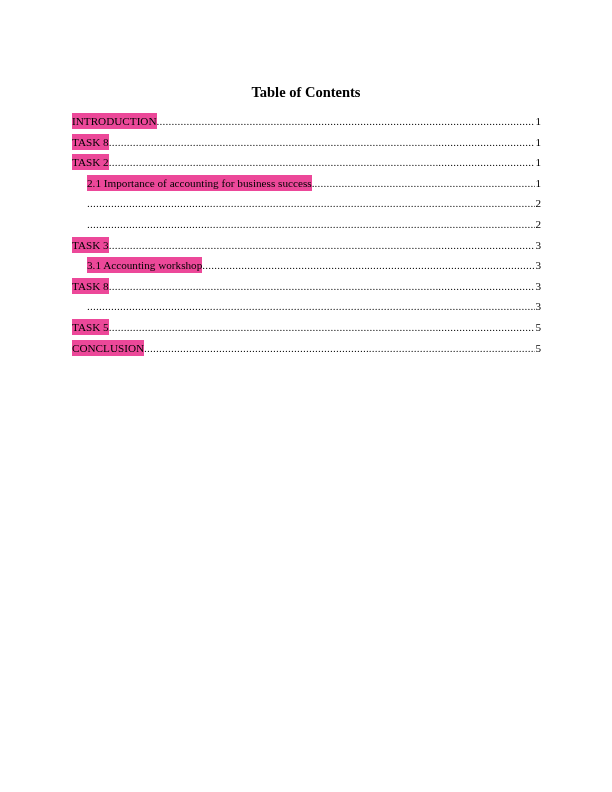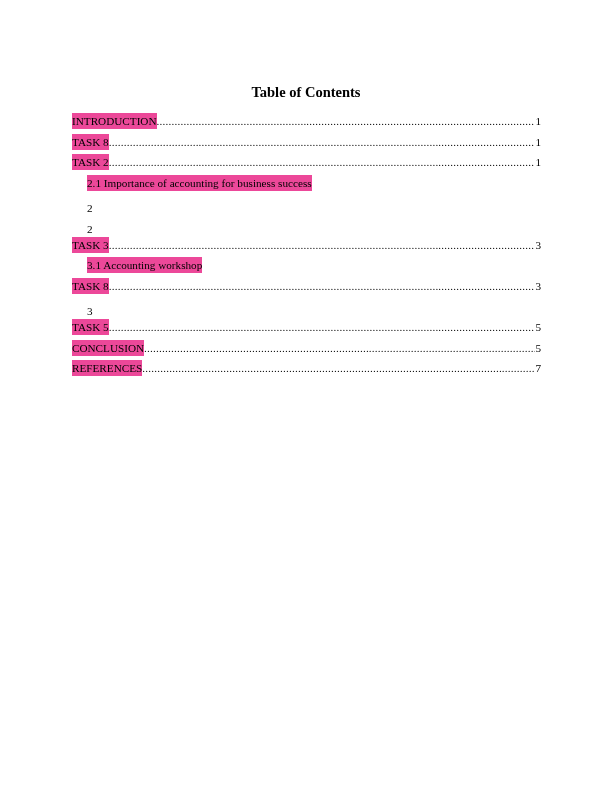--- a/index.html
+++ b/index.html
@@ -4,21 +4,21 @@
   <style>
     html, body { margin:0; padding:0; background:#ffffff; }
     body { width:612px; height:792px; position:relative; overflow:hidden;
            font-family:"Liberation Serif", serif; color:#000; }
     .page { position:absolute; left:0; top:0; width:612px; height:792px; background:#fff; }
     .title { position:absolute; left:0; width:612px; top:84px; text-align:center;
              font-weight:bold; font-size:14.5px; line-height:17px; }
     .toc { position:absolute; left:72px; top:113px; width:469px; }
     .entry { position:relative; height:20.6px; font-size:11.2px; line-height:16px;
              display:flex; align-items:flex-start; white-space:nowrap; overflow:hidden; }
-    .entry.l2 { padding-left:15px;flex-direction:column; }
+    .entry.l2 { padding-left:15px; }
     .entry .label { flex:0 0 auto; background:#ec4899; }
     .entry .leader { flex:1 1 auto; overflow:hidden; letter-spacing:0.2px; }
     .entry .leader::before { content:"................................................................................................................................................................................................................................................"; }
     .entry .page-num { flex:0 0 auto; padding-left:0; }
   </style>
 </head>
 <body>
 
 <div class="page">
   <div class="title">Table of Contents</div>
@@ -74,19 +74,14 @@
     <div class="entry l1">
       <span class="label">TASK 5</span>
       <span class="leader"></span>
       <span class="page-num">5</span>
     </div>
     <div class="entry l1">
       <span class="label">CONCLUSION</span>
       <span class="leader"></span>
       <span class="page-num">5</span>
     </div>
-    <div class="entry l1">
-      <span class="label">REFERENCES</span>
-      <span class="leader"></span>
-      <span class="page-num">7</span>
-    </div>
   </div>
 </div>
 
 </body></html>

